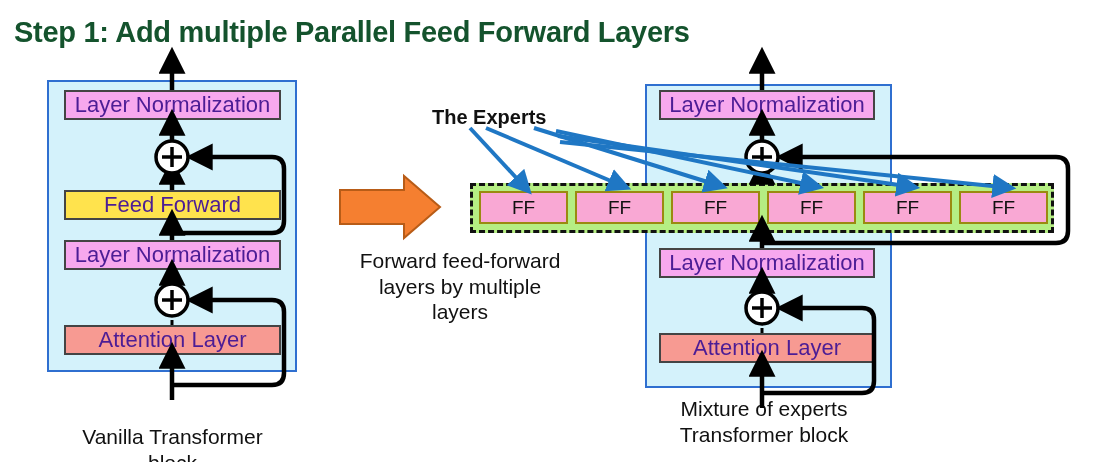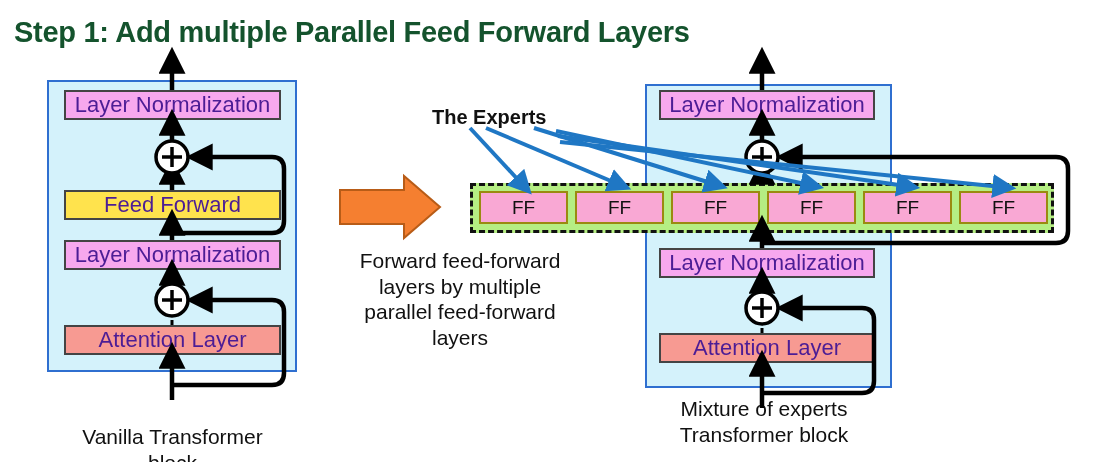--- a/index.html
+++ b/index.html
@@ -76,21 +76,20 @@
   <div class="nodebox attn" style="left:64px;top:325px;width:217px;height:30px;">Attention Layer</div>
 
   <div class="caption" style="left:30px;top:392px;width:285px;margin-top:32px;">
     <div>Vanilla Transformer</div>
     <div>block</div>
   </div>
 
   <div class="caption" style="left:330px;top:248px;width:260px;">
     <div>Forward feed-forward</div>
     <div>layers by multiple</div>
-    <div>parallel feed-forward</div>
     <div>layers</div>
   </div>
 
   <div class="panel" style="left:645px;top:84px;width:247px;height:304px;"></div>
 
   <div class="nodebox ln" style="left:659px;top:90px;width:216px;height:30px;">Layer Normalization</div>
 
   <div class="nodebox ln" style="left:659px;top:248px;width:216px;height:30px;">Layer Normalization</div>
 
   <div class="nodebox attn" style="left:659px;top:333px;width:216px;height:30px;">Attention Layer</div>

